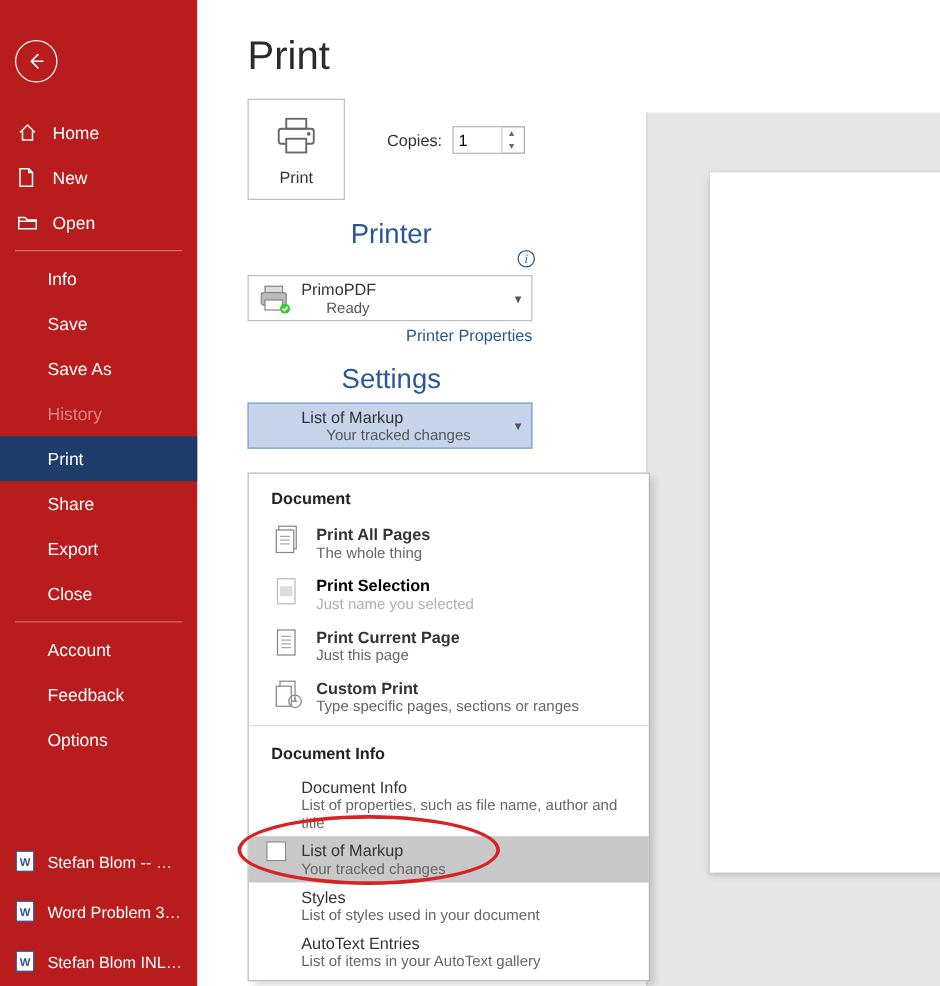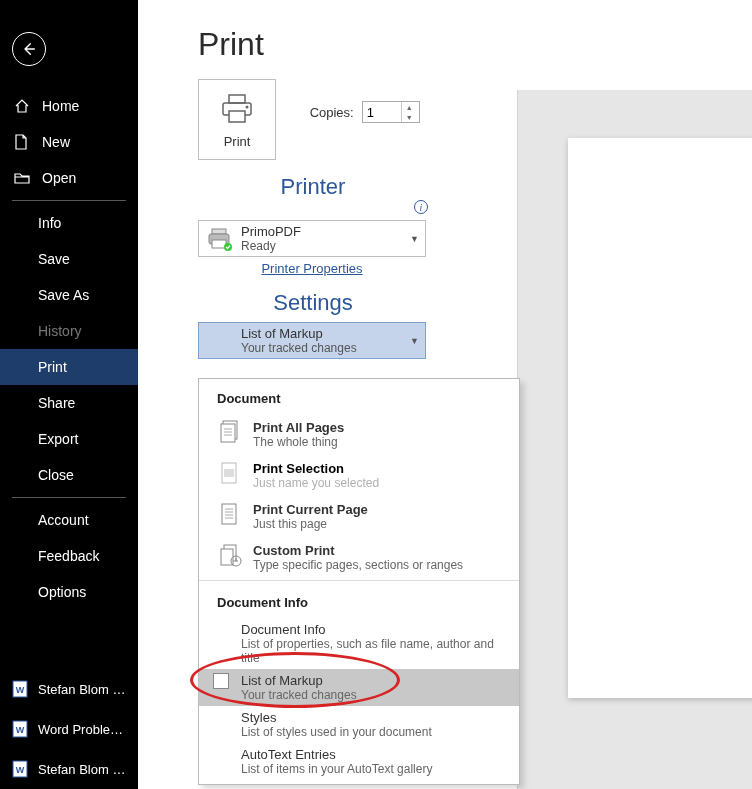--- a/index.html
+++ b/index.html
@@ -20,22 +20,22 @@
     height: 16px;
     text-align: center;
     font-size: 12px;
     color: #444;
     padding-top: 3px;
     white-space: nowrap;
   }
   .sidebar {
     position: absolute;
     top: 0; left: 0; bottom: 0;
-    width: 138px;
-    background: #000000;
+    width: 158px;
+    background: #b91c1c;
     color: #fff;
     padding-top: 32px;
   }
   .back-btn {
     width: 34px; height: 34px;
     border: 1px solid #fff;
     border-radius: 50%;
     margin: 0 0 22px 12px;
     display: flex;
     align-items: center;
@@ -154,28 +154,27 @@
     cursor: pointer;
     position: relative;
   }
   .dropdown.selected {
     background: #c5d4eb;
     border-color: #7da2ce;
   }
   .dropdown .dicon { width: 32px; height: 28px; display:flex;align-items:center;justify-content:center; flex-shrink:0;}
   .dropdown .dtext { flex:1; margin-left: 4px; }
   .dropdown .dtitle { font-size: 13px; color:#333; }
-  .dropdown .dsub { font-size: 12px; color:#555; }
+  .dropdown .dsub { font-size: 12px; color:#555;margin-left:20px; }
   .dropdown .chev { font-size: 9px; color:#555; }
   .printer-props {
     display: block;
     width: 228px;
-    text-align: center;
+    text-align: right;
     color: #2b579a;
-    text-decoration: underline;
     font-size: 13px;
     margin-top: 4px;
     cursor: pointer;
   }
 
   .popup {
     position: absolute;
     left: 198px;
     top: 378px;
     width: 322px;

